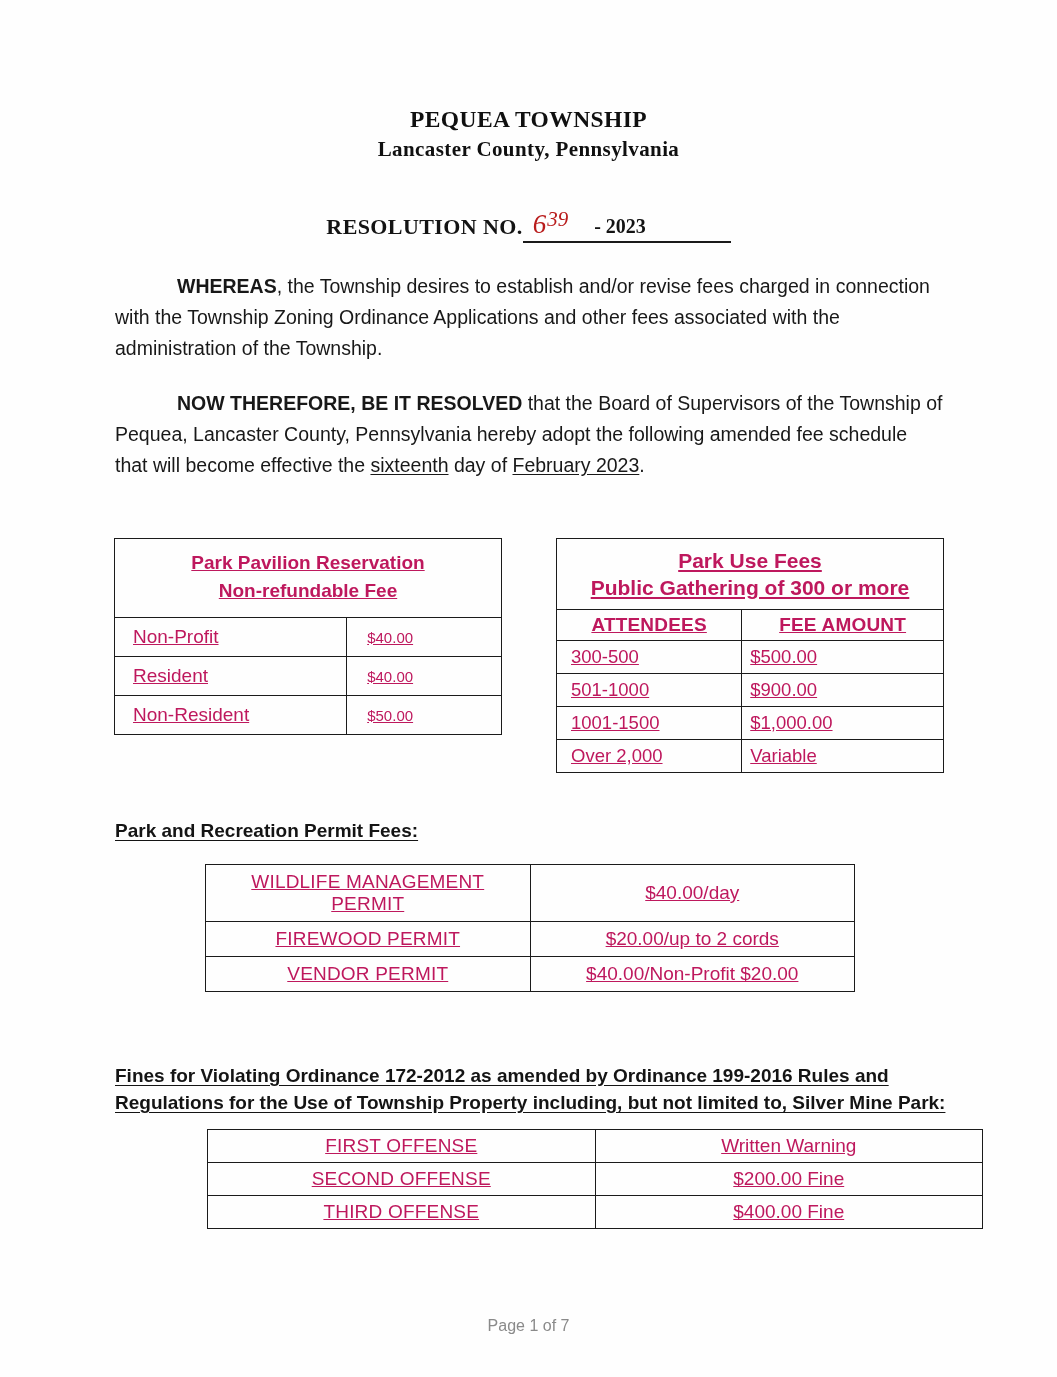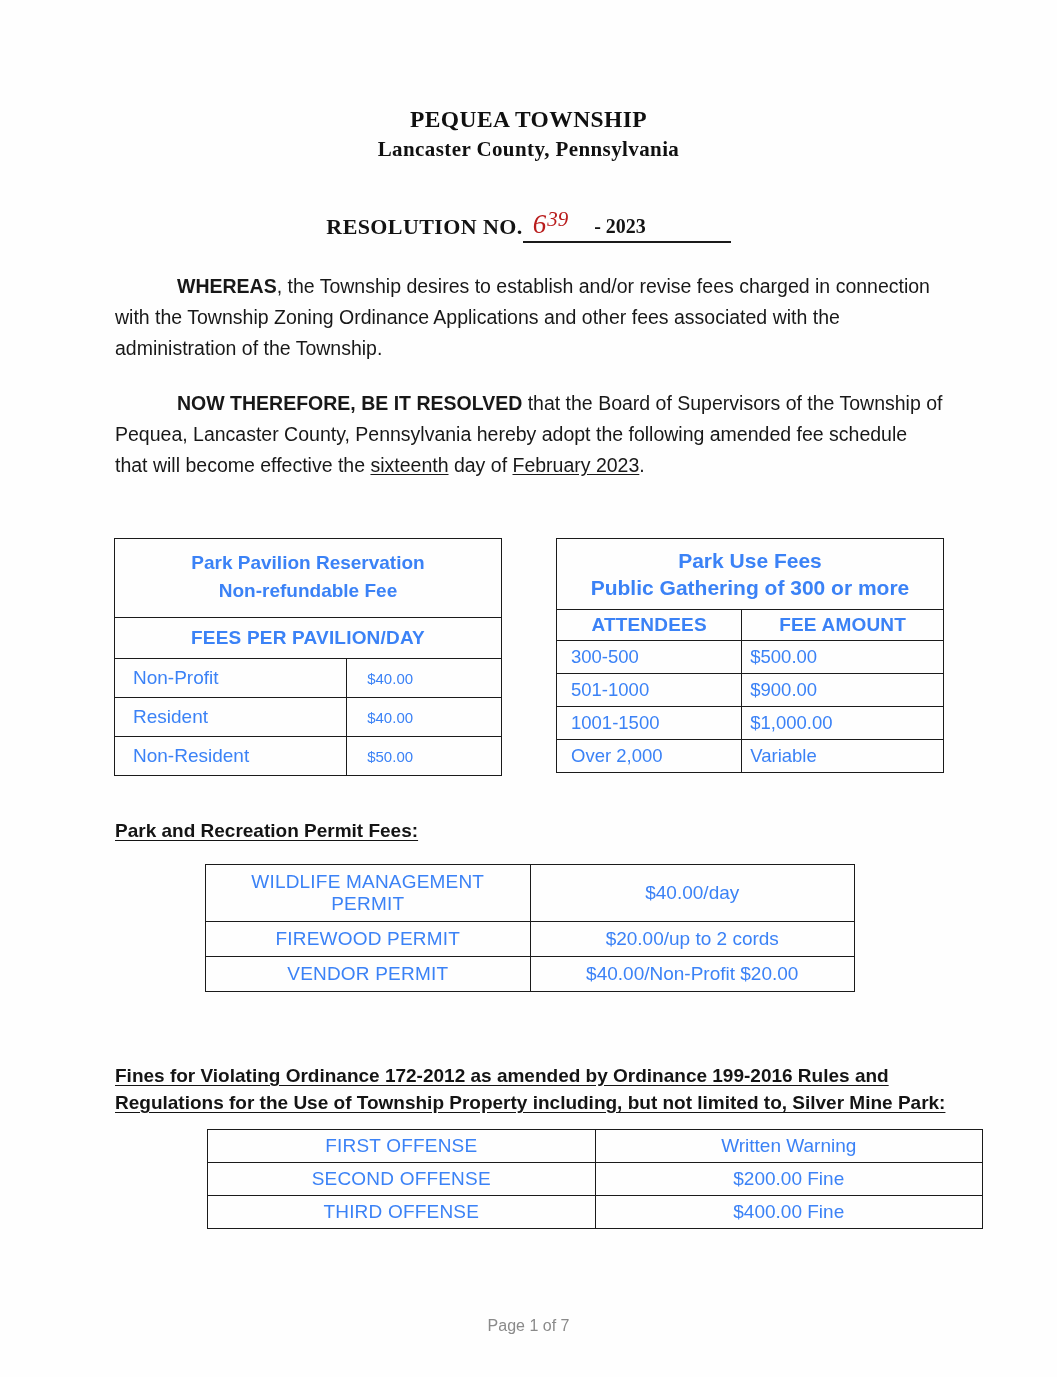--- a/index.html
+++ b/index.html
@@ -100,22 +100,23 @@
     width: 100%;
     height: 220px;
   }
   .tbl {
     border-collapse: collapse;
     background: transparent;
   }
   .tbl td {
     border: 1.7px solid #1b1b1b;
     font-size: 18.5px;
-    color: #3b82f6;
+    color: #be185d;
     padding: 5px 10px;
+    text-decoration: underline;
   }
   .tbl td.hdr {
     font-weight: bold;
     text-align: center;
   }
 
   
   .pavilion-tbl {
     position: absolute;
     left: 114px;
@@ -262,23 +263,20 @@
 
   <div class="tables-row">
 
     <table class="tbl pavilion-tbl">
       <tbody>
           <tr>
         <td class="hdr title-cell" colspan="2">
           <div>Park Pavilion Reservation</div>
           <div>Non-refundable Fee</div>
         </td>
-      </tr>
-      <tr>
-        <td class="hdr sub-cell" colspan="2">FEES PER PAVILION/DAY</td>
       </tr>
       <tr>
         <td class="name-cell">Non-Profit</td>
         <td class="amt-cell">$40.00</td>
       </tr>
       <tr>
         <td class="name-cell">Resident</td>
         <td class="amt-cell">$40.00</td>
       </tr>
       <tr>

